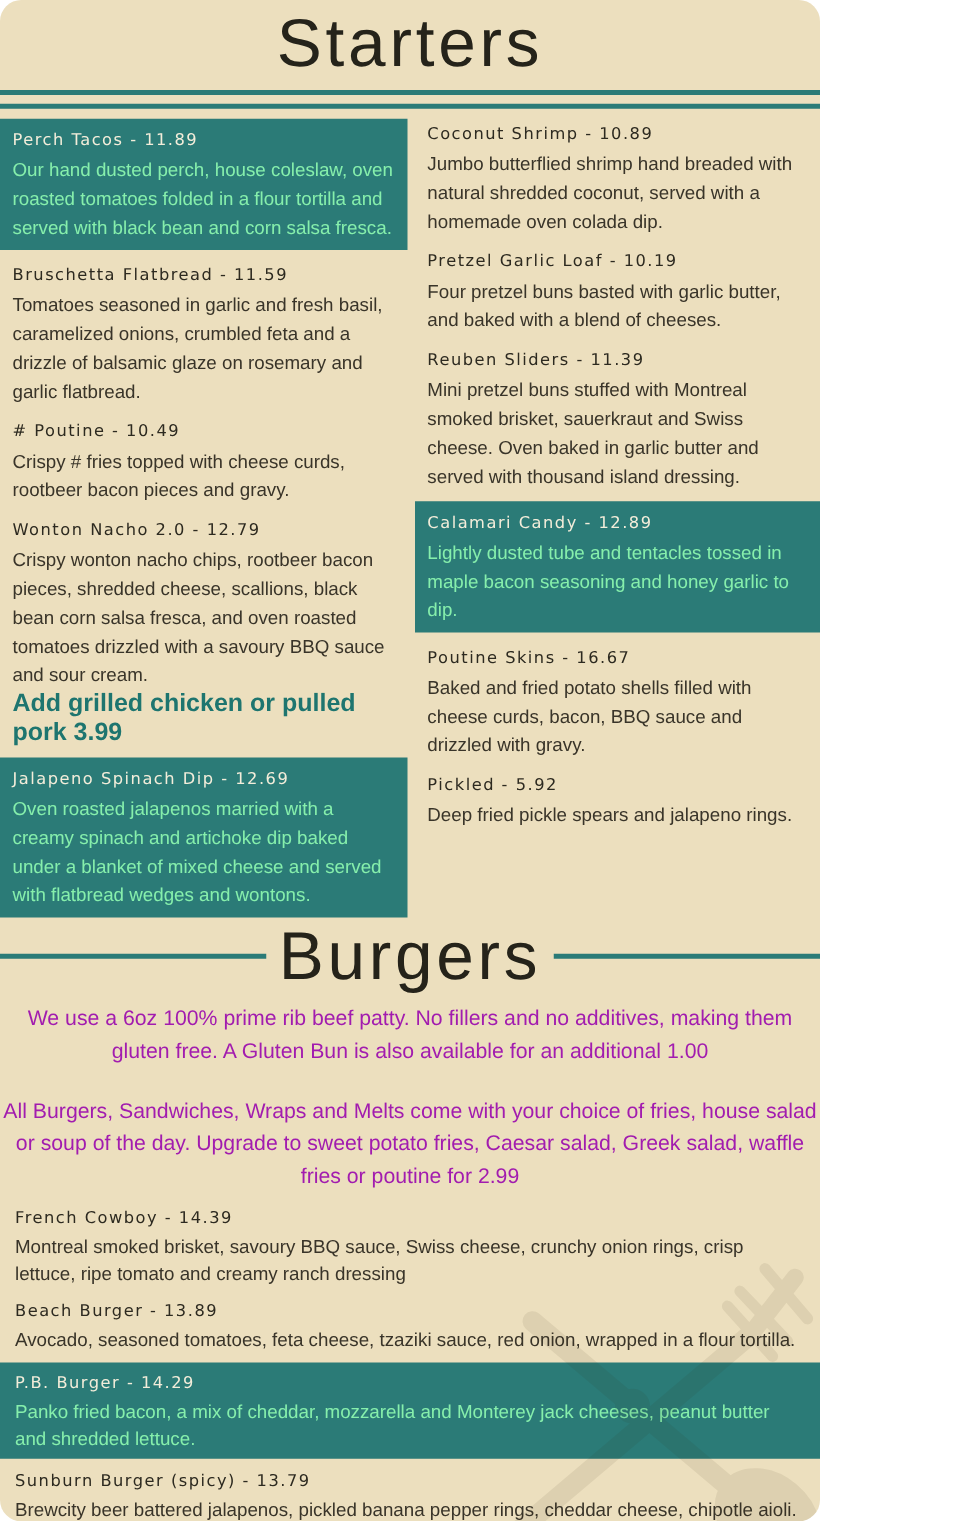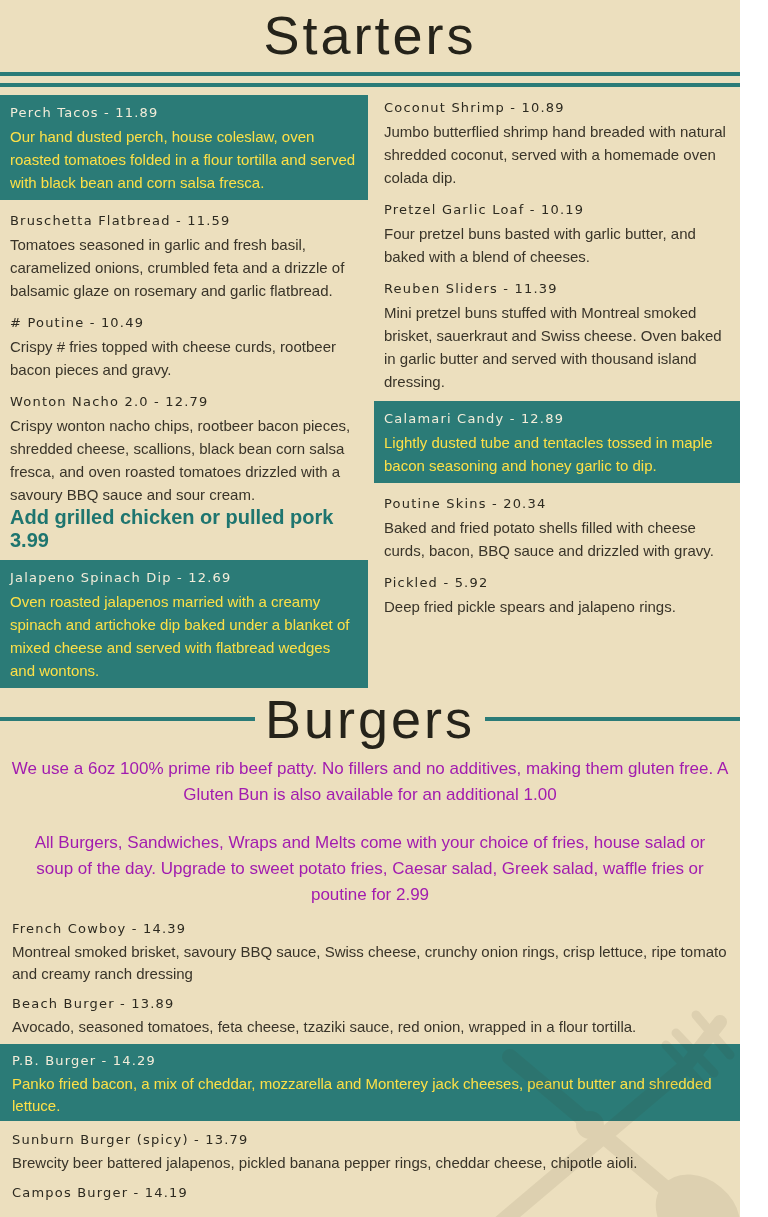--- a/index.html
+++ b/index.html
@@ -1,22 +1,23 @@
 <!DOCTYPE html>
 <html><head>
 <meta charset="utf-8">
 <style>
   html,body { margin:0; padding:0; }
   .page {
     position:relative;
-    width:740px; height:1217px;
+    width:656px; height:1217px;
     background:#ecdfbe;
     overflow:hidden;
     font-family:"Liberation Sans", sans-serif;
     color:#35311f;
+    border-radius:17px;
   }
   .big-title {
     margin:4px 0 0;
     text-align:center;
     font-family:"Liberation Sans", sans-serif;
     font-weight:300;
     font-size:54px;
     line-height:62px;
     letter-spacing:3px;
     color:#25231a;
@@ -35,21 +36,21 @@
 
   .item-label {
     font-family:"DejaVu Sans", sans-serif;
     font-size:13px; line-height:25px;
     letter-spacing:1.2px;
     color:#2d2a20;
     white-space:nowrap;
   }
   .item-desc { font-size:15px; line-height:23px; color:#393429; }
   .boxed .item-label { color:#f3edda; }
-  .boxed .item-desc { color:#fde047; }
+  .boxed .item-desc { color:#86efac; }
   .item-addon { font-size:20px; line-height:23px; font-weight:bold; color:#1e756f; }
 
   .burgers-header { display:flex; align-items:center; margin-top:0; height:62px; }
   .burgers-header .hline { flex:1; height:4px; background:#2b7b77; }
   .burgers-header .big-title { margin:0 10px; line-height:60px; }
 
   .intro {
     text-align:center;
     font-size:17px; line-height:26px;
     color:#a21caf;
@@ -130,21 +131,21 @@
         <div class="item-label">Reuben Sliders - 11.39</div>
         <div class="item-desc">Mini pretzel buns stuffed with Montreal smoked brisket, sauerkraut and Swiss cheese. Oven baked in garlic butter and served with thousand island dressing.</div>
       </div>
 
       <div class="item boxed">
         <div class="item-label">Calamari Candy - 12.89</div>
         <div class="item-desc">Lightly dusted tube and tentacles tossed in maple bacon seasoning and honey garlic to dip.</div>
       </div>
 
       <div class="item">
-        <div class="item-label">Poutine Skins - 20.34</div>
+        <div class="item-label">Poutine Skins - 16.67</div>
         <div class="item-desc">Baked and fried potato shells filled with cheese curds, bacon, BBQ sauce and drizzled with gravy.</div>
       </div>
 
       <div class="item">
         <div class="item-label">Pickled - 5.92</div>
         <div class="item-desc">Deep fried pickle spears and jalapeno rings.</div>
       </div>
 
     </div>
   </div>

